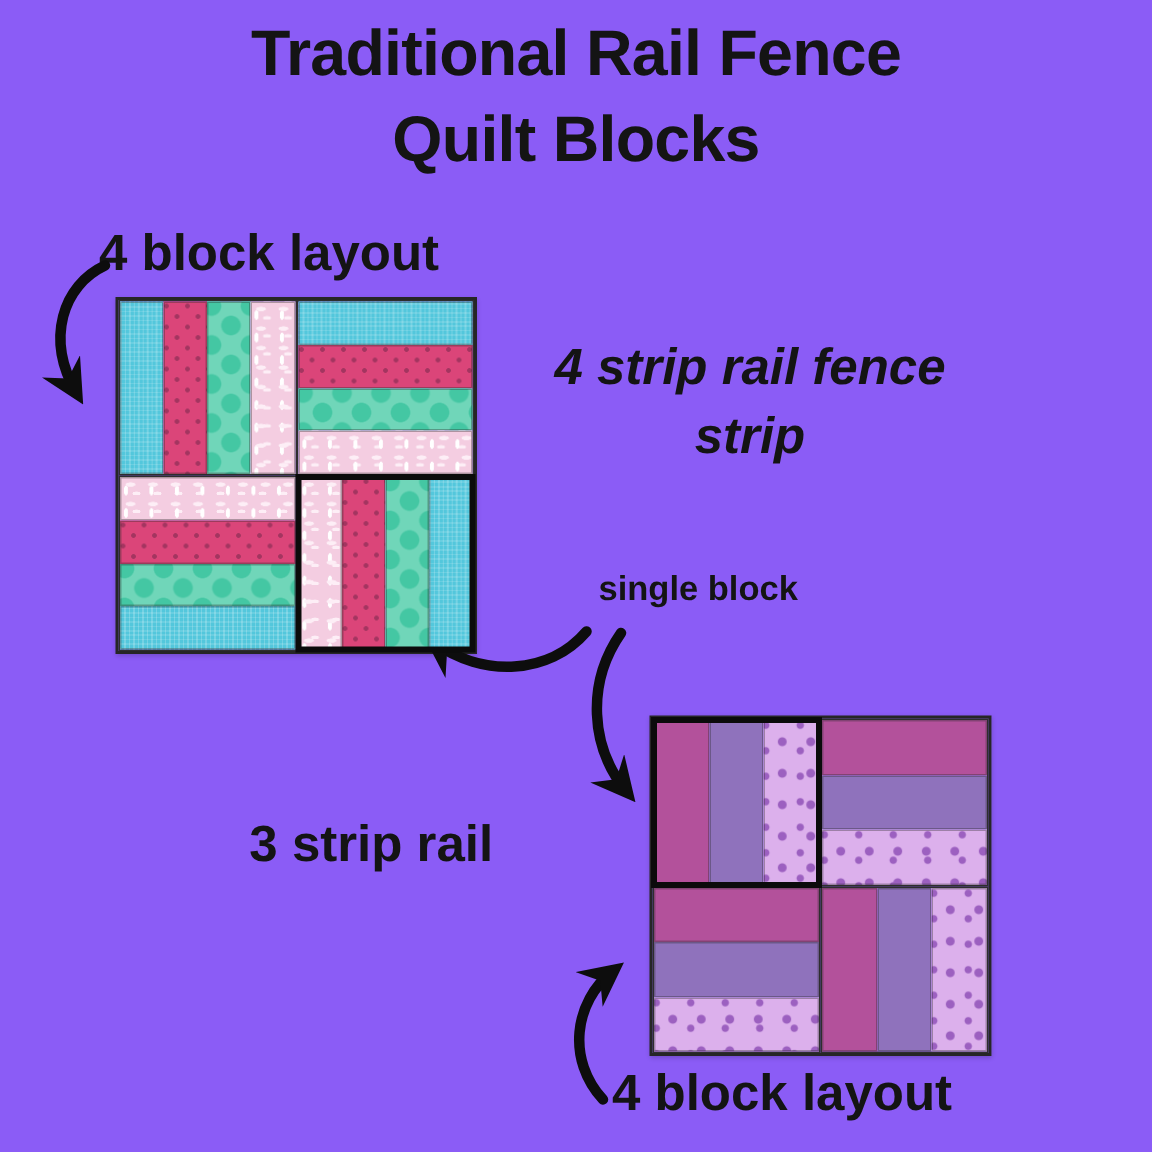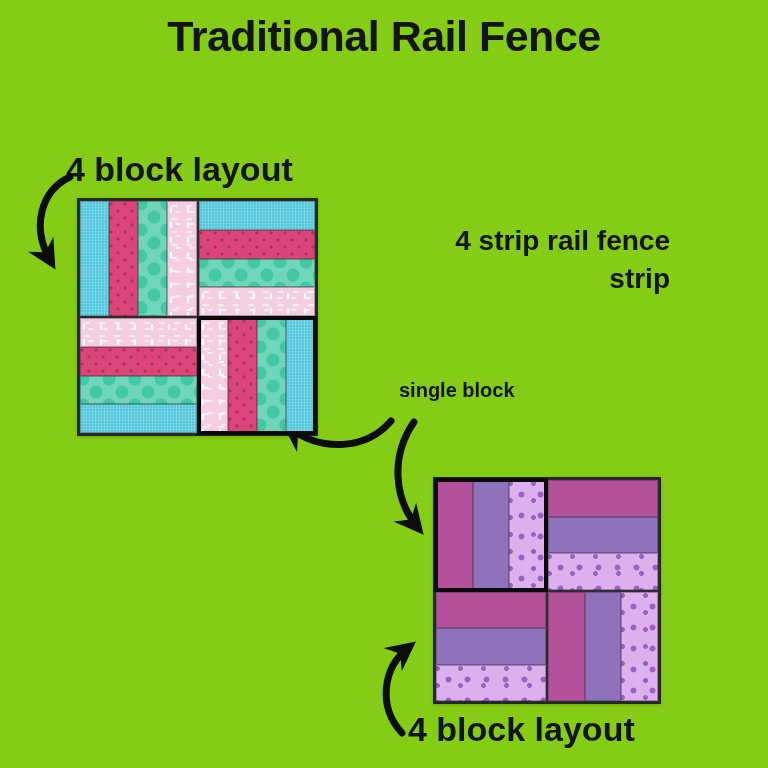--- a/index.html
+++ b/index.html
@@ -1,43 +1,43 @@
 <!DOCTYPE html>
 <html style="--c-teal: #53c7dc; --c-dark-pink: #db4579; --c-dark-pink-dot: #a33560; --c-mint: #70d6b9; --c-mint-dot: #44c7a3; --c-light-pink: #f4cde1; --c-light-pink-leaf: #fdeef6; --c-magenta: #b3519b; --c-purple: #8f72bc; --c-lavender: #dcb0ec; --c-lavender-dot: #9c60c0; --c-arrow: #0d0d0d; --c-text: #141414;"><head>
 <meta charset="utf-8">
 <style>
   html, body { margin: 0; padding: 0; background: #ffffff; }
   .canvas {
     position: relative;
     width: 768px;
     height: 768px;
-    background: #84cc16;
+    background: #8b5cf6;
     overflow: hidden;
     font-family: "Liberation Sans", sans-serif;
     color: #141414;
   }
   .title {
     position: absolute;
     left: 0; top: 8px;
     width: 768px;
     text-align: center;
     font-size: 43px;
     font-weight: bold;
     letter-spacing: -0.5px;
     line-height: 1.33;
   }
   .label {
     position: absolute;
     font-weight: bold;
     white-space: nowrap;
   }
   .label-top-layout   { left: 66px;  top: 150px; font-size: 34px; }
-  .label-four-strip   { left: 330px; top: 222px; width: 340px; text-align: right;
-                        font-size: 28px; line-height: 1.36; white-space: normal; }
-  .label-single       { left: 399px; top: 379px; font-size: 20px; }
+  .label-four-strip   { left: 330px; top: 222px; width: 340px; text-align: center;
+                        font-size: 34px; line-height: 1.36; white-space: normal; font-style: italic; }
+  .label-single       { left: 399px; top: 379px; font-size: 23px; }
   .label-three-strip  { left: 95px;  top: 540px; width: 305px; text-align: center;
                         font-size: 34px; line-height: 1.38; white-space: normal; }
   .label-bottom-layout{ left: 408px; top: 710px; font-size: 34px; }
 
   .quilt {
     position: absolute;
     display: grid;
     grid-template-columns: 1fr 1fr;
     grid-template-rows: 1fr 1fr;
     border: 2px solid #262626;
@@ -117,20 +117,21 @@
     pointer-events: none;
   }
 </style>
 </head>
 <body>
 
 <div class="canvas">
 
   <div class="title">
     <div>Traditional Rail Fence</div>
+    <div>Quilt Blocks</div>
   </div>
 
   <div class="label label-top-layout">4 block layout</div>
 
   <div class="quilt" id="quilt1">
       <div class="block vertical">
         <div class="strip fabric-teal"></div>
         <div class="strip fabric-dark-pink"></div>
         <div class="strip fabric-mint"></div>
         <div class="strip fabric-light-pink"></div>
@@ -179,20 +180,21 @@
         <div class="strip fabric-lavender"></div>
       </div>
       <div class="block vertical">
         <div class="strip fabric-magenta"></div>
         <div class="strip fabric-purple"></div>
         <div class="strip fabric-lavender"></div>
       </div>
     </div>
 
   <div class="label label-three-strip">
+    <div>3 strip rail</div>
   </div>
 
   <div class="label label-bottom-layout">4 block layout</div>
 
   <svg class="arrows" viewBox="0 0 768 768" xmlns="http://www.w3.org/2000/svg">
     <defs>
       <marker id="ah" viewBox="0 0 10 10" refX="7" refY="5" markerWidth="4.2" markerHeight="4.2" orient="auto">
         <path d="M0,0 L10,5 L0,10 L3.2,5 Z" fill="#0d0d0d"></path>
       </marker>
     </defs>

